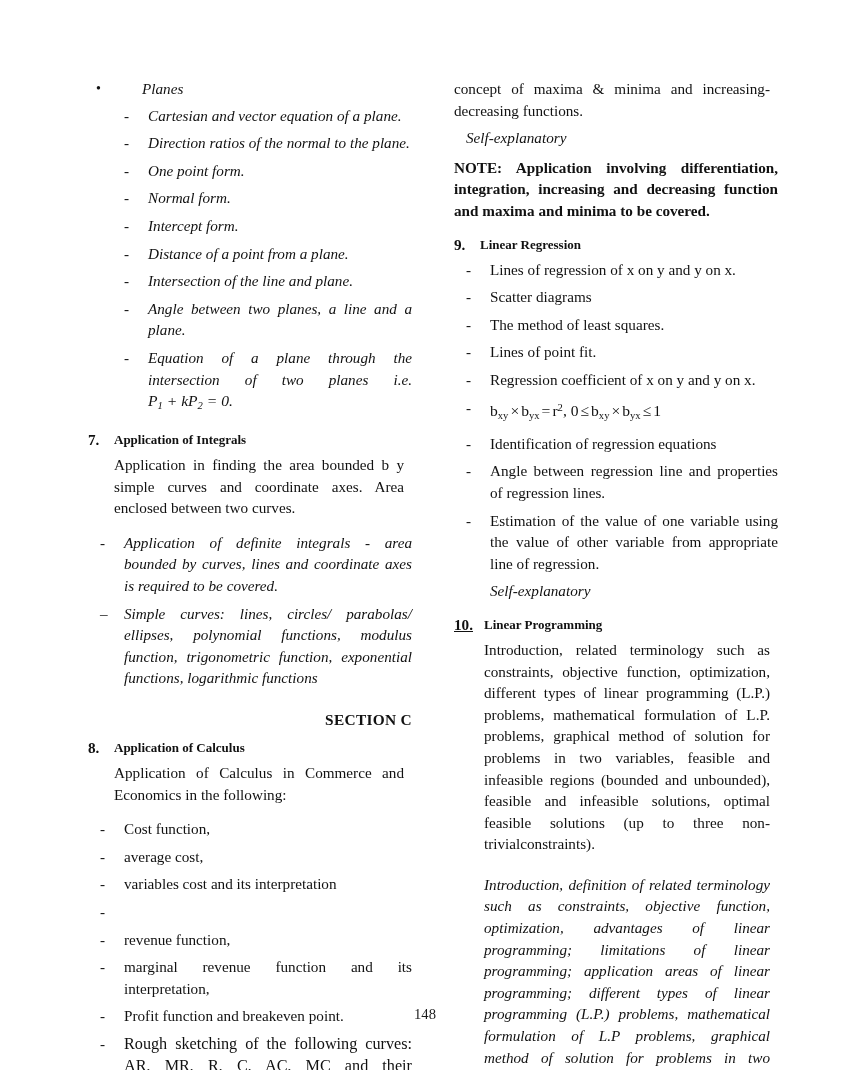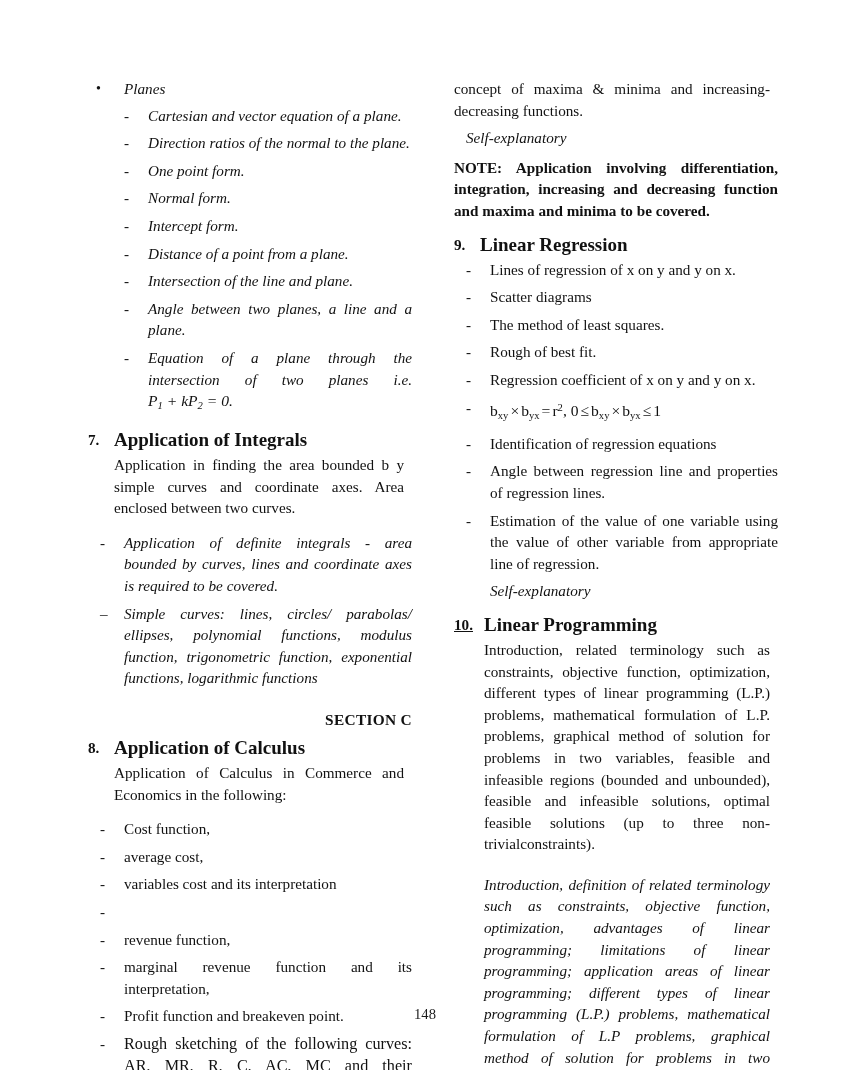--- a/index.html
+++ b/index.html
@@ -57,21 +57,21 @@
   .num-item .num {
     font-weight: bold;
     font-size: 15.2px;
     line-height: 21px;
     width: 26px;
     flex: 0 0 26px;
   }
   .num-item .num.wide { width: 30px; flex: 0 0 30px; text-decoration: underline; }
   .num-item .ttl {
     font-weight: bold;
-    font-size: 19px;
+    font-size: 13px;
     line-height: 21px;
   }
 
   
   .bullet-item {
     display: flex;
     margin: 0 0 5px 0;
     padding-left: 8px;
   }
   .bullet-item .mk {
@@ -80,20 +80,21 @@
     line-height: 21.6px;
     text-align: left;
   }
   .bullet-item .bd {
     font-size: 15.2px;
     line-height: 21.6px;
     font-style: italic;
     text-align: justify;
     text-align-last: left;
     flex: 1;
+    margin-left: 18px;
   }
 
   
   .dash-item {
     display: flex;
     margin: 0 0 6px 0;
   }
   .dash-item .mk {
     flex: 0 0 24px;
     font-size: 15.2px;
@@ -307,21 +308,21 @@
       <div class="dash-item ind-r">
         <span class="mk">-</span>
         <span class="bd">Scatter diagrams</span>
       </div>
       <div class="dash-item ind-r">
         <span class="mk">-</span>
         <span class="bd">The method of least squares.</span>
       </div>
       <div class="dash-item ind-r">
         <span class="mk">-</span>
-        <span class="bd">Rough of best fit.</span>
+        <span class="bd">Lines of point fit.</span>
       </div>
       <div class="dash-item ind-r">
         <span class="mk">-</span>
         <span class="bd">Regression coefficient of x on y and y on x.</span>
       </div>
 
       <div class="dash-item ind-r">
         <span class="mk">-</span>
         <span class="bd">
           <span class="formula" aria-label="bxy times byx equals r squared, 0 less-or-equal bxy times byx less-or-equal 1">

